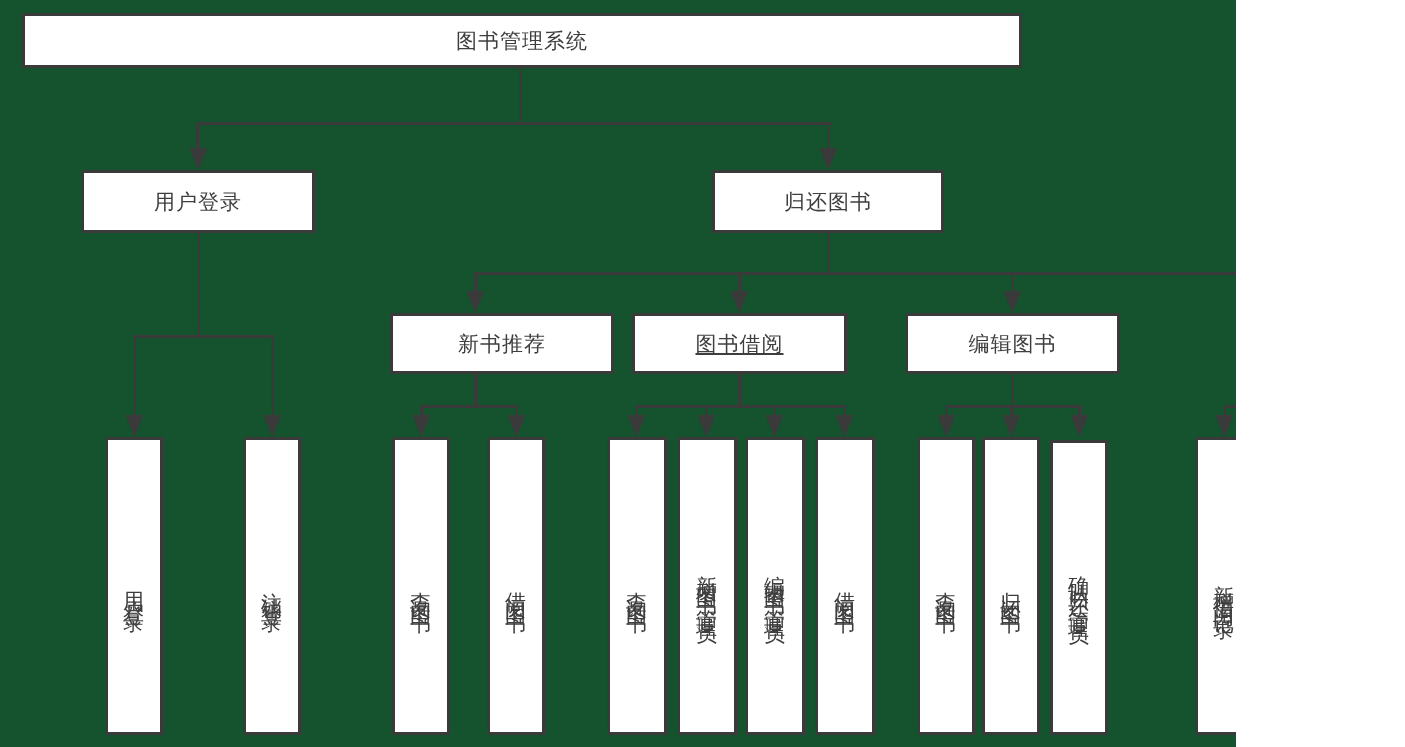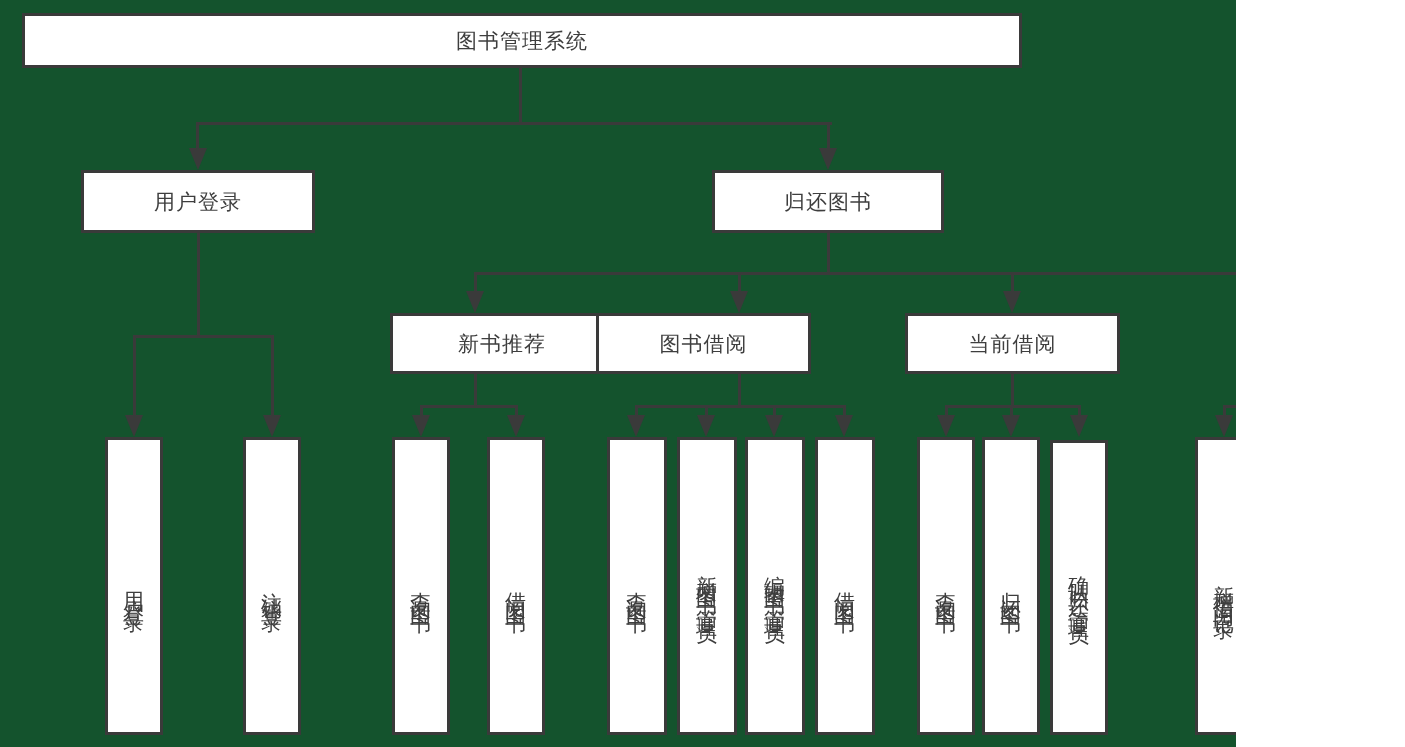--- a/index.html
+++ b/index.html
@@ -84,25 +84,25 @@
   <div class="vline" style="left:1011px;top:272px;height:21px;"></div>
   <div class="vline" style="left:1280px;top:272px;height:21px;"></div>
   <div class="arr" style="left:466px;top:291px;"></div>
   <div class="arr" style="left:730px;top:291px;"></div>
   <div class="arr" style="left:1003px;top:291px;"></div>
   <div class="arr" style="left:1272px;top:291px;"></div>
 
   <div class="box" style="left:363px;top:313px;width:224px;height:61px;margin-left:27px;">
     <span>新书推荐</span>
   </div>
-  <div class="box" style="left:596px;top:313px;width:215px;height:61px;">
+  <div class="box" style="left:632px;top:313px;width:215px;height:61px;text-decoration:underline;">
     <span>图书借阅</span>
   </div>
   <div class="box" style="left:905px;top:313px;width:215px;height:61px;">
-    <span>当前借阅</span>
+    <span>编辑图书</span>
   </div>
 
   <div class="vline" style="left:474px;top:374px;height:33px;"></div>
   <div class="hline" style="left:420px;top:405px;width:98px;"></div>
   <div class="vline" style="left:420px;top:405px;height:13px;"></div>
   <div class="vline" style="left:515px;top:405px;height:13px;"></div>
   <div class="arr" style="left:412px;top:415px;"></div>
   <div class="arr" style="left:507px;top:415px;"></div>
 
   <div class="vline" style="left:738px;top:374px;height:33px;"></div>

